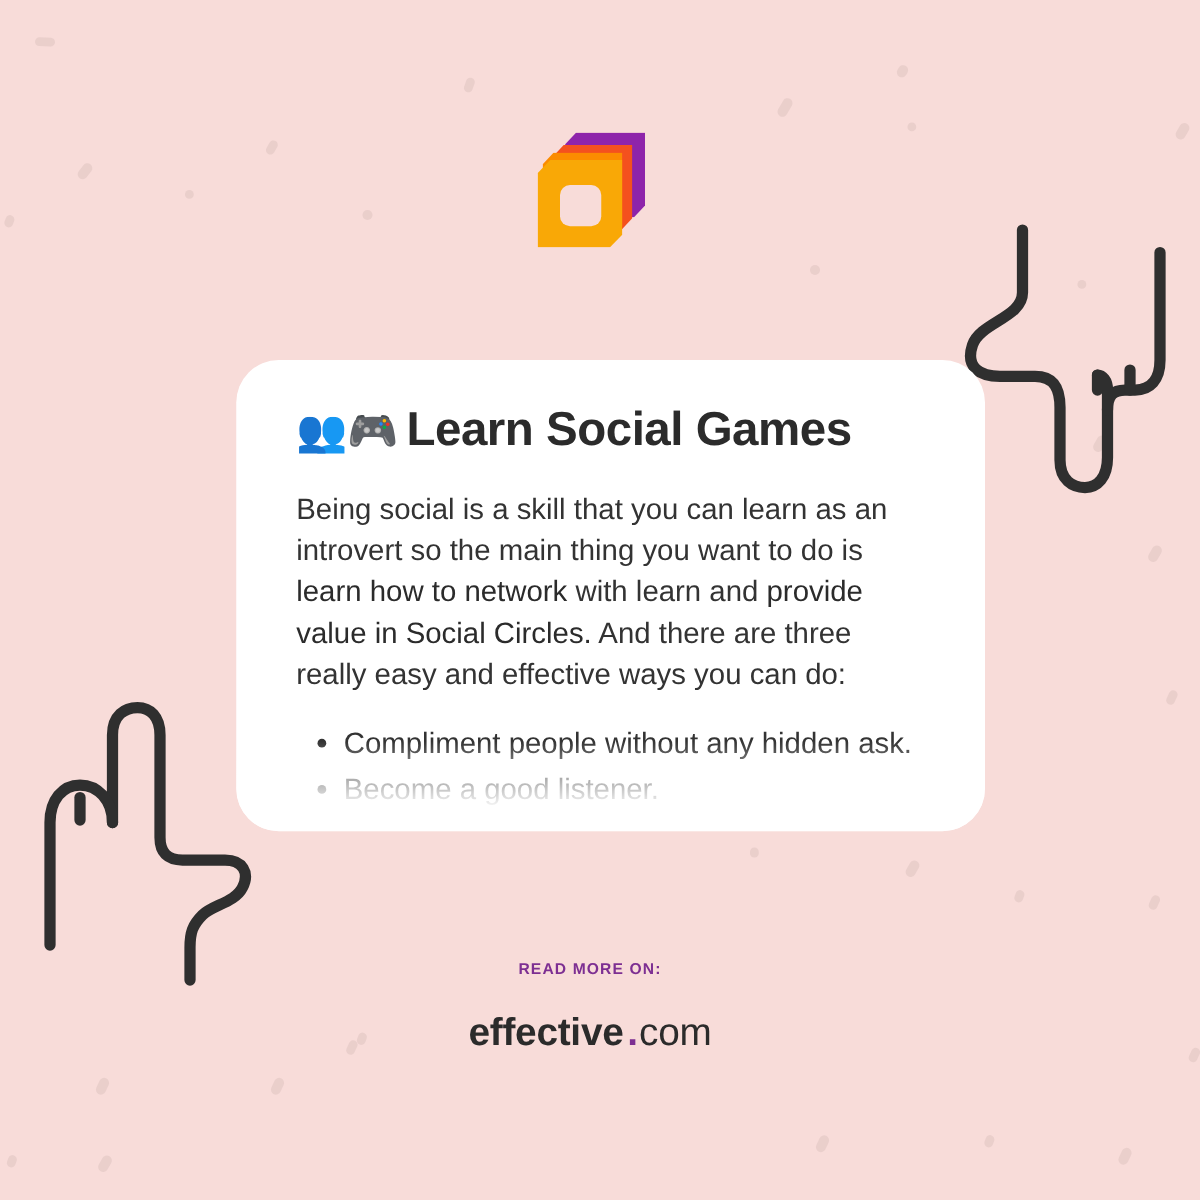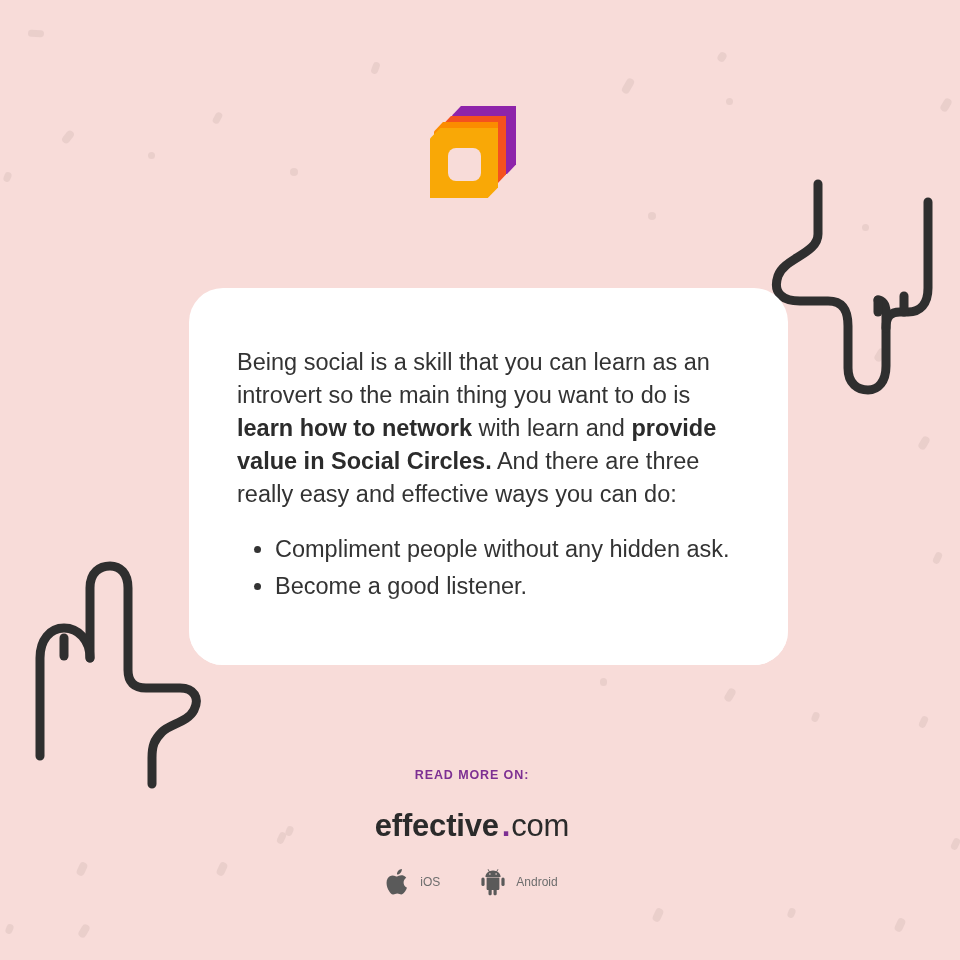--- a/index.html
+++ b/index.html
@@ -119,21 +119,21 @@
     font-size: 33px;
     letter-spacing: 0;
     margin-right: 6px;
   }
   #card-body {
     margin: 24px 0 0 0;
     font-size: 23.5px;
     line-height: 33px;
     color: #333333;
   }
-  #card-body b { font-weight: bold; color: #2b2b2b; }
+  #card-body b { font-weight: normal; color: #2b2b2b; }
   #card-list {
     margin: 22px 0 0 0;
     padding-left: 38px;
     font-size: 23.5px;
     line-height: 33px;
     color: #333333;
   }
   #card-list li { margin-bottom: 4px; }
   
   #card-fade {
@@ -253,51 +253,32 @@
   <div id="logo">
     <div class="cube-layer cube-purple" style="background: rgb(142, 36, 170);"></div>
     <div class="cube-layer cube-orange" style="background: rgb(244, 81, 30);"></div>
     <div class="cube-layer cube-amber" style="background: rgb(251, 140, 0);"></div>
     <div class="cube-layer cube-yellow" style="background: rgb(249, 168, 6);"></div>
     <div class="cube-hole" style="background: rgb(248, 220, 217);"></div>
   </div>
 
   <div id="card" style="background: rgb(255, 255, 255);">
     <div class="card-inner">
+      <h1 id="card-title">
+        <span class="emoji">👥🎮</span><span>Learn Social Games</span>
+      </h1>
       <p id="card-body"><span>Being social is a skill that you can learn as an introvert so the main thing you want to do is </span><b>learn how to network</b><span> with learn and </span><b>provide value in Social Circles.</b><span> And there are three really easy and effective ways you can do:</span></p>
       <ul id="card-list">
           <li>Compliment people without any hidden ask.</li>
           <li>Become a good listener.</li>
         </ul>
     </div>
     <div id="card-fade"></div>
   </div>
 
   <div id="footer">
     <p id="read-more-on" style="color: rgb(125, 47, 146);">READ MORE ON:</p>
     <div id="wordmark">
       <span class="ds-name">effective</span><span class="ds-dot" style="color: rgb(125, 47, 146);">.</span><span class="ds-tld">com</span>
     </div>
-    <div id="stores">
-      <div class="store">
-        <span>
-          <svg width="26" height="30" viewBox="0 0 26 30" aria-hidden="true">
-            <path d="M17.6 15.6c0-3.2 2.6-4.7 2.7-4.8-1.5-2.2-3.8-2.5-4.6-2.5-1.9-.2-3.8 1.2-4.8 1.2-1 0-2.5-1.1-4.1-1.1-2.1 0-4.1 1.2-5.2 3.1-2.2 3.9-.6 9.6 1.6 12.7 1.1 1.6 2.3 3.3 4 3.2 1.6-.1 2.2-1 4.1-1s2.5 1 4.1 1c1.7 0 2.8-1.6 3.8-3.1 1.2-1.8 1.7-3.5 1.7-3.6-.1 0-3.3-1.3-3.3-5.1z"></path>
-            <path d="M14.6 5.8c.8-1 1.4-2.4 1.3-3.8-1.2.1-2.8.8-3.6 1.8-.8.9-1.5 2.4-1.3 3.8 1.4.1 2.8-.7 3.6-1.8z"></path>
-          </svg>
-        </span>
-        <span class="store-label">iOS</span>
-      </div>
-      <div class="store">
-        <span>
-          <svg width="30" height="30" viewBox="0 0 30 30" aria-hidden="true">
-            <path d="M8.6 10.6h12.8v11.1c0 .8-.6 1.4-1.4 1.4h-1.3v3.6c0 .9-.7 1.6-1.6 1.6s-1.6-.7-1.6-1.6v-3.6h-1.8v3.6c0 .9-.7 1.6-1.6 1.6s-1.6-.7-1.6-1.6v-3.6H9.9c-.8 0-1.3-.6-1.3-1.4V10.6z"></path>
-            <rect x="3.4" y="10.4" width="3.2" height="8.6" rx="1.6"></rect>
-            <rect x="23.4" y="10.4" width="3.2" height="8.6" rx="1.6"></rect>
-            <path d="M19.1 4.6l1.2-1.9a.38.38 0 0 0-.12-.52.38.38 0 0 0-.52.12l-1.25 2a8.6 8.6 0 0 0-6.8 0l-1.25-2a.38.38 0 0 0-.52-.12.38.38 0 0 0-.12.52l1.2 1.9c-2.1 1.2-3.5 3.2-3.5 5.3h15.2c0-2.1-1.4-4.1-3.5-5.3zM11.9 7.7a.78.78 0 1 1 0-1.56.78.78 0 0 1 0 1.56zm6.2 0a.78.78 0 1 1 0-1.56.78.78 0 0 1 0 1.56z"></path>
-          </svg>
-        </span>
-        <span class="store-label">Android</span>
-      </div>
-    </div>
   </div>
 
 </div>
 
 </body></html>

